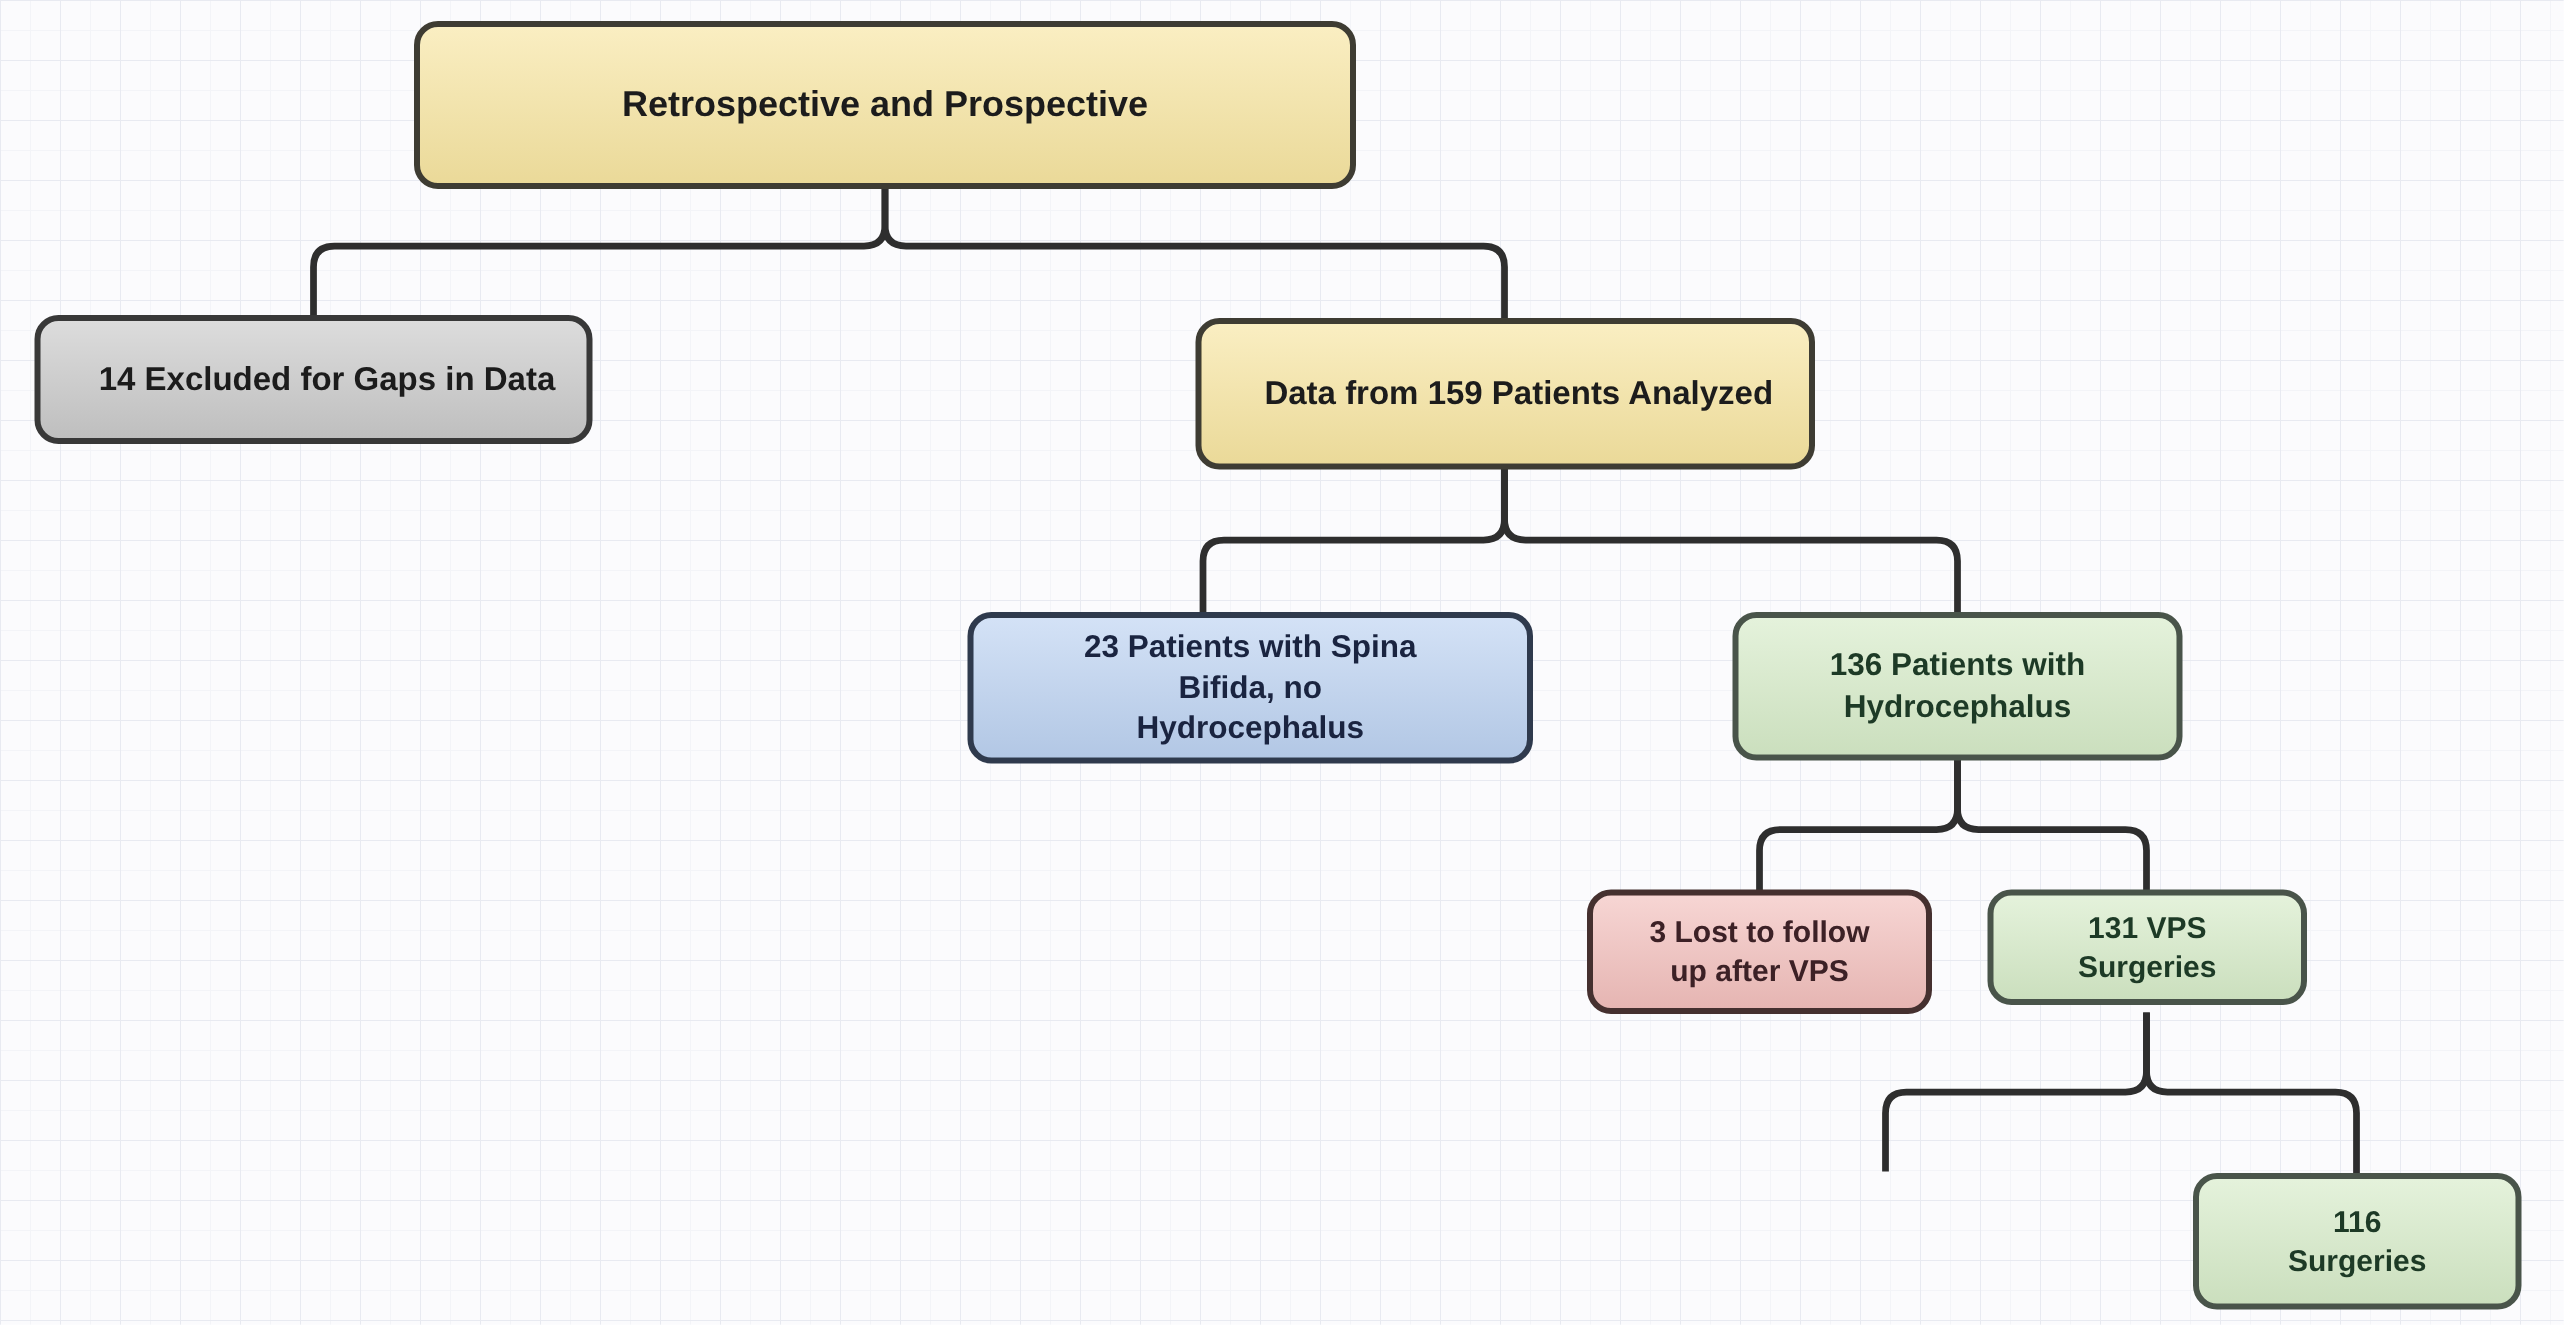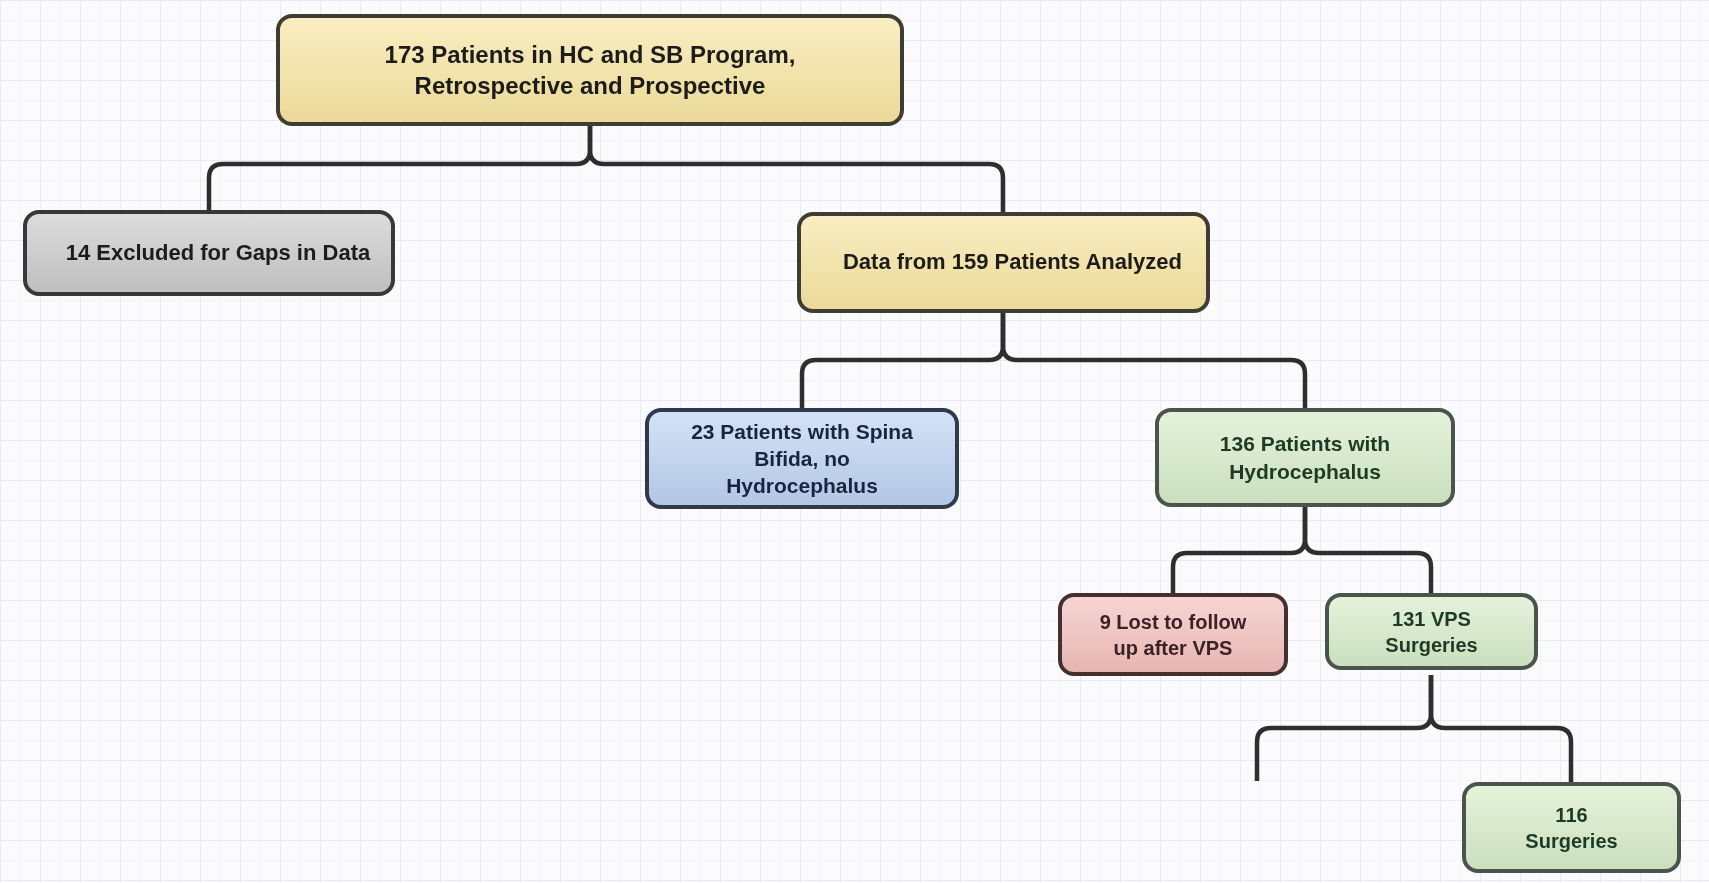--- a/index.html
+++ b/index.html
@@ -39,45 +39,44 @@
     <path class="connector" d="M590 126 L590 150 Q590 164 604 164 L989 164 Q1003 164 1003 178 L1003 213" style="stroke: rgb(46, 46, 46);"></path>
     <path class="connector" d="M1003 312 L1003 346 Q1003 360 989 360 L816 360 Q802 360 802 374 L802 409" style="stroke: rgb(46, 46, 46);"></path>
     <path class="connector" d="M1003 312 L1003 346 Q1003 360 1017 360 L1291 360 Q1305 360 1305 374 L1305 409" style="stroke: rgb(46, 46, 46);"></path>
     <path class="connector" d="M1305 506 L1305 539 Q1305 553 1291 553 L1187 553 Q1173 553 1173 567 L1173 594" style="stroke: rgb(46, 46, 46);"></path>
     <path class="connector" d="M1305 506 L1305 539 Q1305 553 1319 553 L1417 553 Q1431 553 1431 567 L1431 594" style="stroke: rgb(46, 46, 46);"></path>
     <path class="connector" d="M1431 675 L1431 714 Q1431 728 1417 728 L1271 728 Q1257 728 1257 742 L1257 781" style="stroke: rgb(46, 46, 46);"></path>
     <path class="connector" d="M1431 675 L1431 714 Q1431 728 1445 728 L1557 728 Q1571 728 1571 742 L1571 783" style="stroke: rgb(46, 46, 46);"></path>
   </svg>
 
   <div class="node fs24" style="left: 276px; top: 14px; width: 628px; height: 112px; background-color: rgb(247, 229, 161); border-color: rgb(62, 60, 51); color: rgb(28, 28, 28);">
-    <div>173 Patients in HC and SB Program,</div>
     <div>Retrospective and Prospective</div>
   </div>
 
   <div class="node fs22" style="left: 23px; top: 210px; width: 372px; height: 86px; background-color: rgb(201, 201, 201); border-color: rgb(56, 56, 56); color: rgb(28, 28, 28);">
     <div>14 Excluded for Gaps in Data</div>
   </div>
 
   <div class="node fs22" style="left: 797px; top: 212px; width: 413px; height: 101px; background-color: rgb(247, 229, 161); border-color: rgb(62, 60, 51); color: rgb(28, 28, 28); text-align: center;">
     <div>Data from 159 Patients Analyzed</div>
   </div>
 
-  <div class="node fs21" style="left: 645px; top: 408px; width: 314px; height: 101px; background-color: rgb(188, 210, 241); border-color: rgb(47, 58, 77); color: rgb(26, 36, 64);">
+  <div class="node fs21" style="left: 645px; top: 408px; width: 377px; height: 101px; background-color: rgb(188, 210, 241); border-color: rgb(47, 58, 77); color: rgb(26, 36, 64);">
     <div>23 Patients with Spina</div>
     <div>Bifida, no</div>
     <div>Hydrocephalus</div>
   </div>
 
   <div class="node fs21" style="left: 1155px; top: 408px; width: 300px; height: 99px; background-color: rgb(214, 235, 200); border-color: rgb(73, 84, 74); color: rgb(29, 58, 38);">
     <div>136 Patients with</div>
     <div>Hydrocephalus</div>
   </div>
 
   <div class="node fs20" style="left: 1058px; top: 593px; width: 230px; height: 83px; background-color: rgb(242, 191, 188); border-color: rgb(69, 48, 47); color: rgb(60, 33, 38);">
-    <div>9 Lost to follow</div>
+    <div>3 Lost to follow</div>
     <div>up after VPS</div>
   </div>
 
   <div class="node fs20" style="left: 1325px; top: 593px; width: 213px; height: 77px; background-color: rgb(214, 235, 200); border-color: rgb(73, 84, 74); color: rgb(29, 58, 38);">
     <div>131 VPS</div>
     <div>Surgeries</div>
   </div>
 
 
   <div class="node fs20" style="left: 1462px; top: 782px; width: 219px; height: 91px; background-color: rgb(214, 235, 200); border-color: rgb(73, 84, 74); color: rgb(29, 58, 38);">

